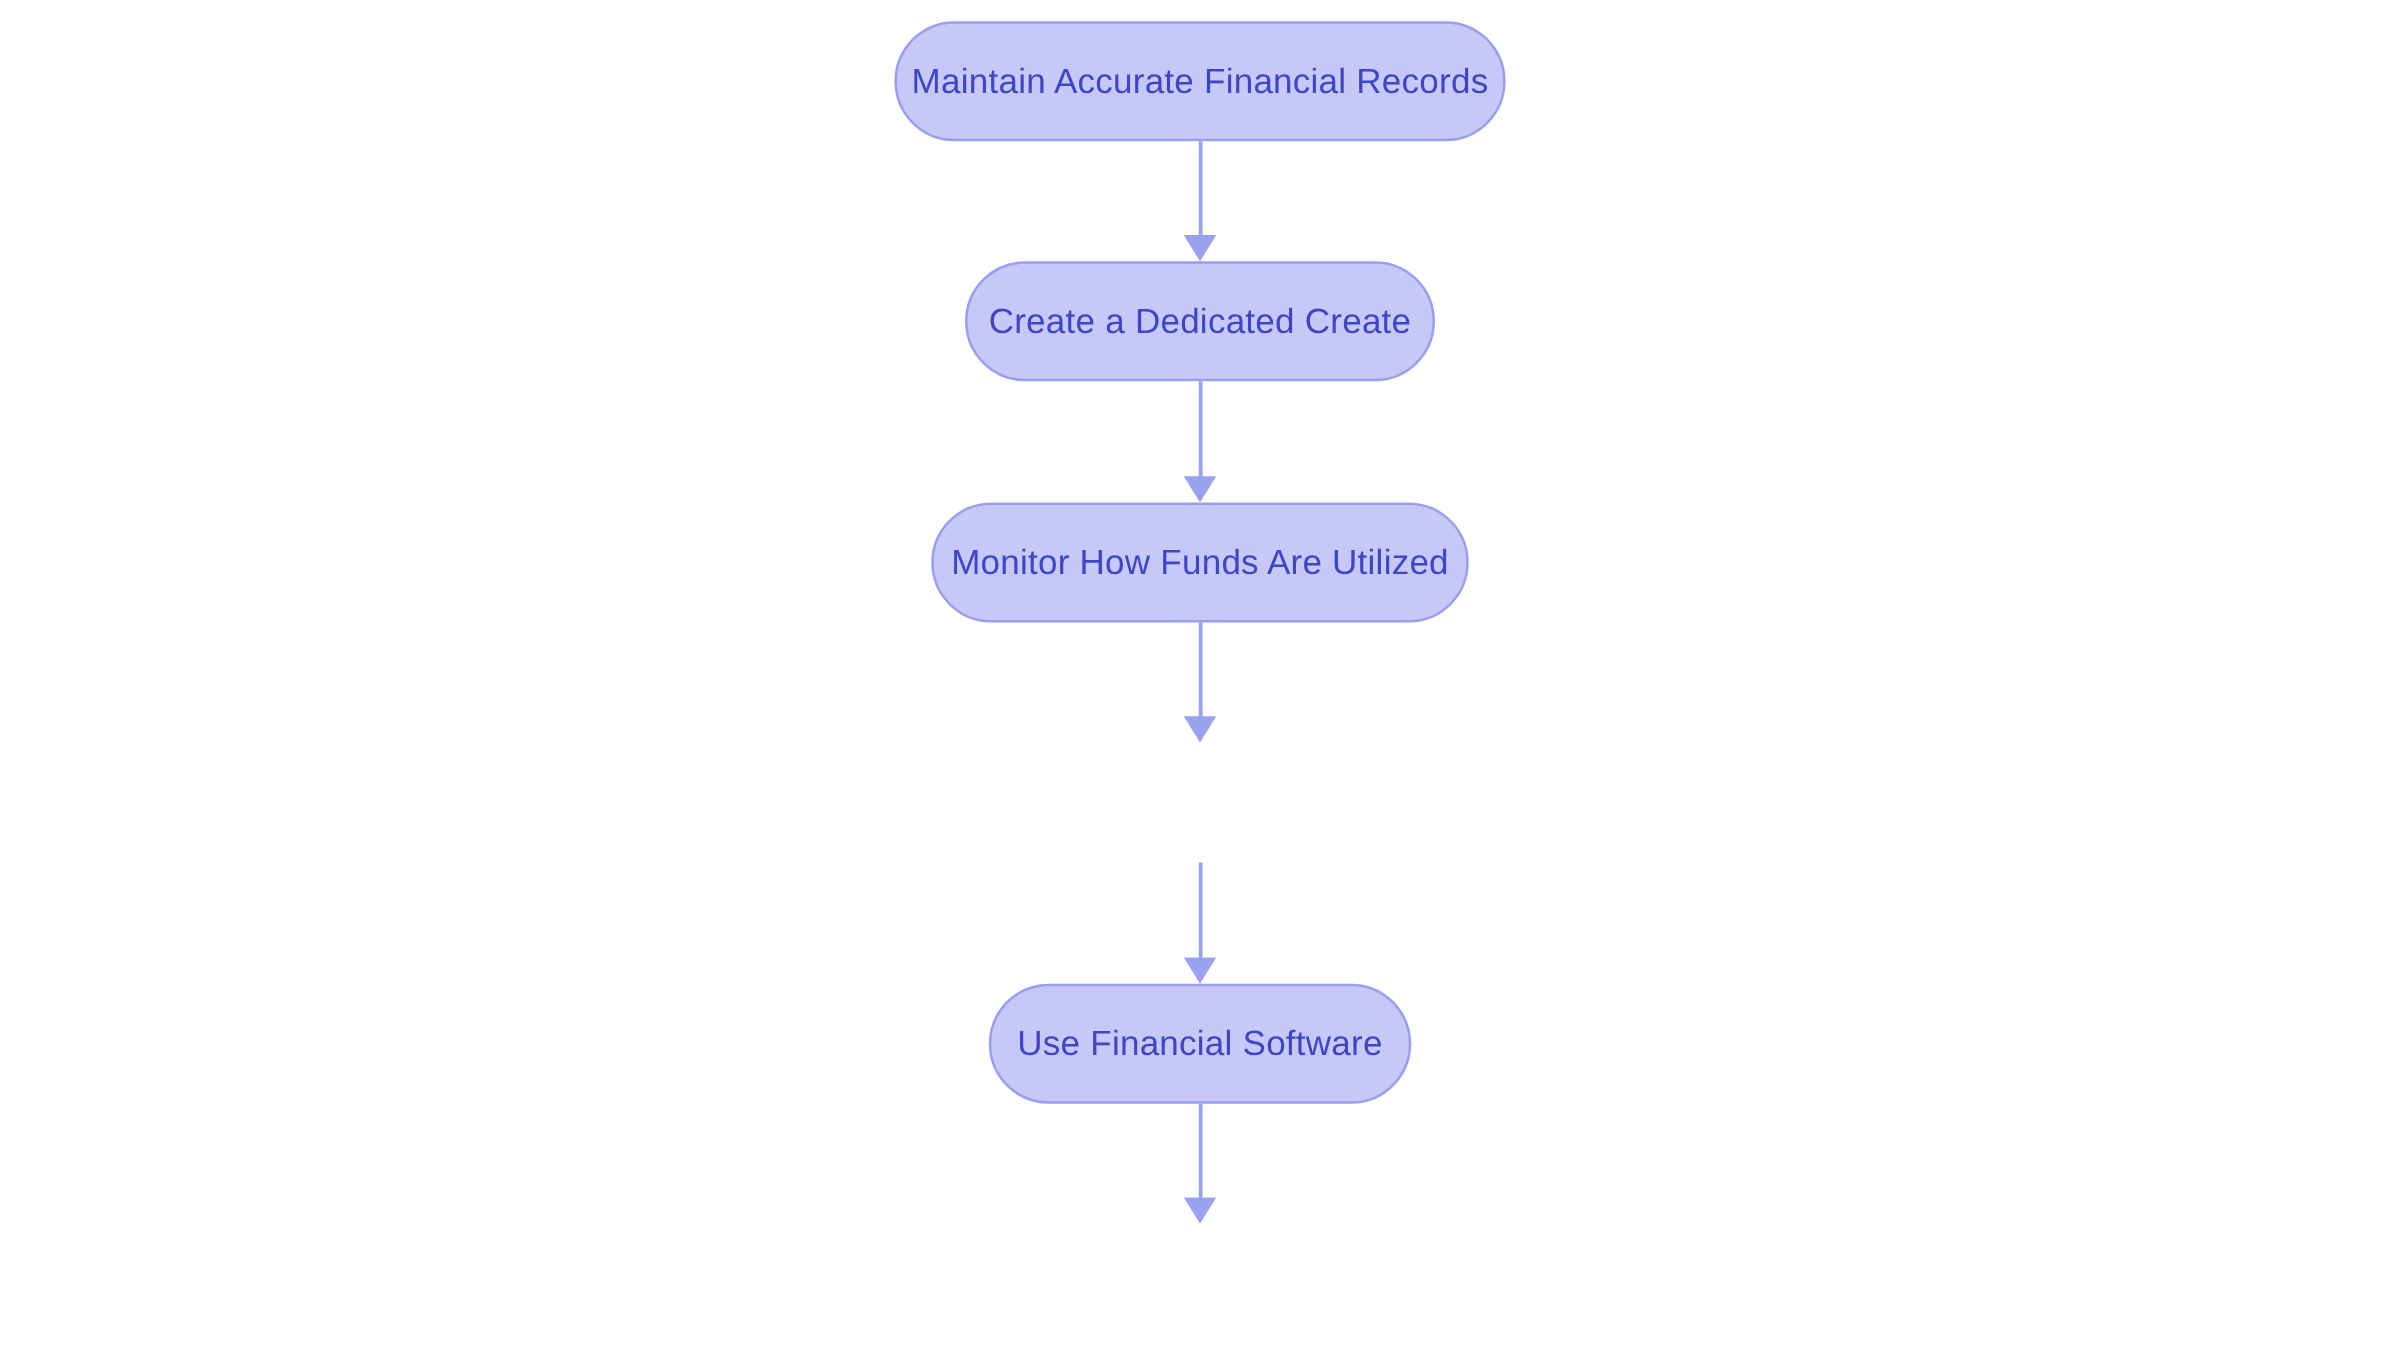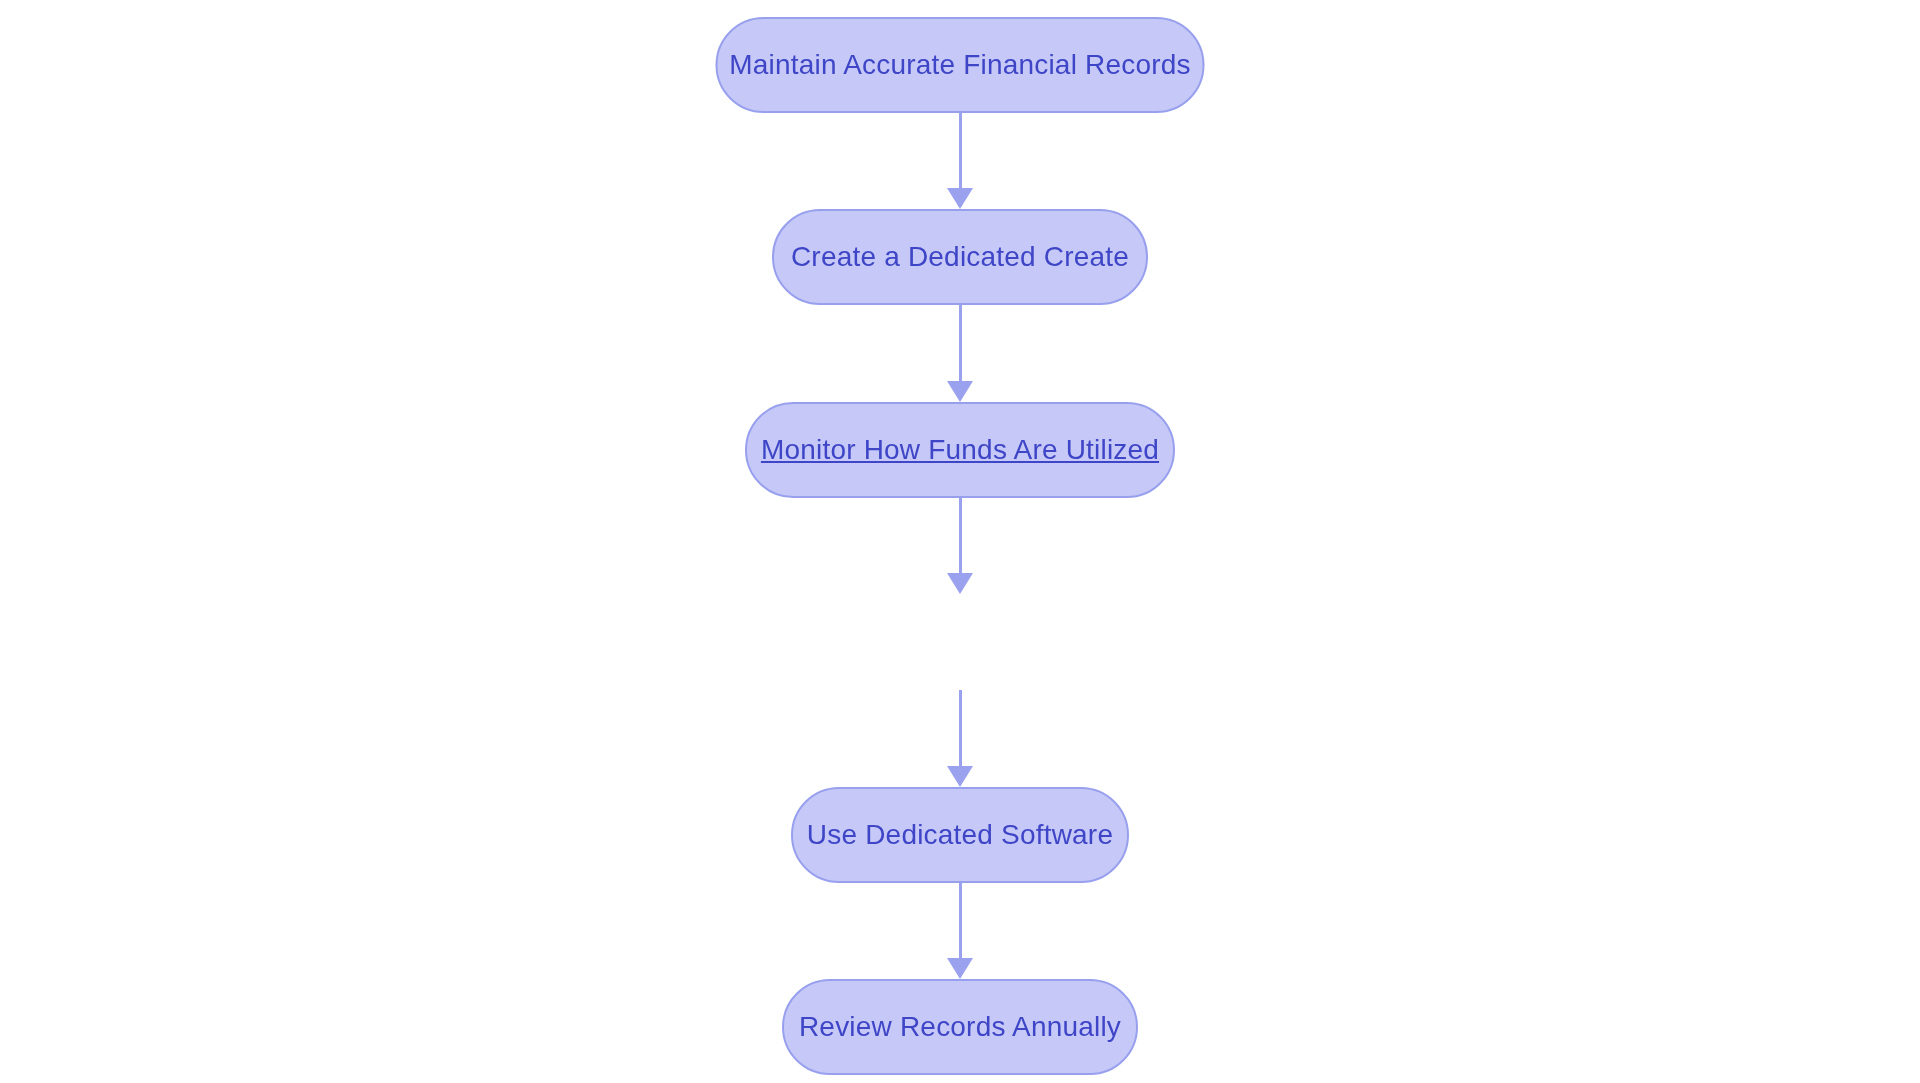--- a/index.html
+++ b/index.html
@@ -33,21 +33,21 @@
     align-items: center;
     justify-content: center;
     font-size: 28px;
     letter-spacing: 0.2px;
     color: var(--node-text);
     white-space: nowrap;
     text-align: center;
   }
   .node-1 { top: 17px;  width: 489px; }
   .node-2 { top: 209px; width: 376px; }
-  .node-3 { top: 402px; width: 430px; text-decoration: underline; }
+  .node-3 { top: 402px; width: 430px; }
   .node-4 { top: 594px; width: 236px; }
   .node-5 { top: 787px; width: 338px; }
   .node-6 { top: 979px; width: 356px; }
 
   .arrow {
     position: absolute;
     left: calc(50% - 1.5px);
     width: 3px;
     background: var(--arrow-color);
   }
@@ -88,22 +88,19 @@
   <div class="node node-3">
     <span>Monitor How Funds Are Utilized</span>
   </div>
 
   <div class="arrow arrow-3"></div>
 
 
   <div class="arrow arrow-4"></div>
 
   <div class="node node-5">
-    <span>Use Dedicated Software</span>
+    <span>Use Financial Software</span>
   </div>
 
   <div class="arrow arrow-5"></div>
 
-  <div class="node node-6">
-    <span>Review Records Annually</span>
-  </div>
 
 </div>
 
 </body></html>

